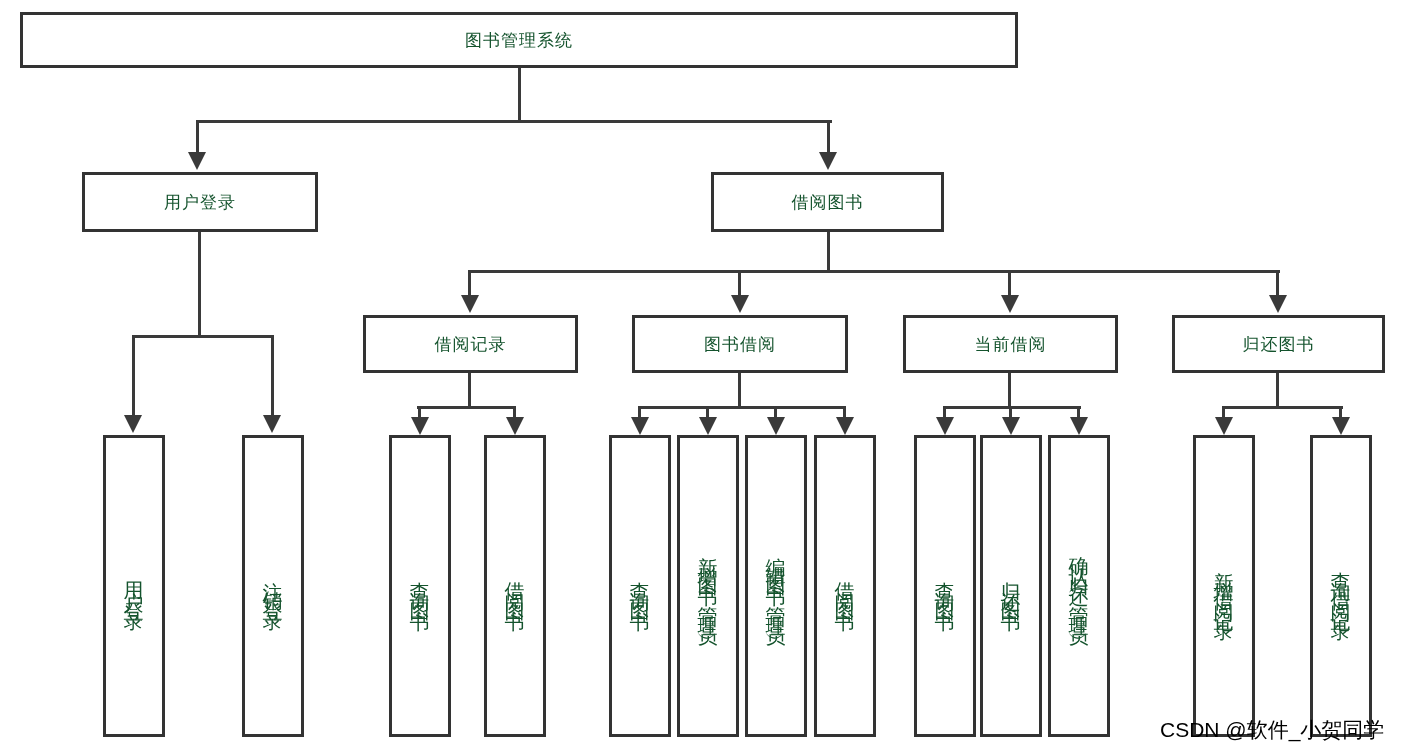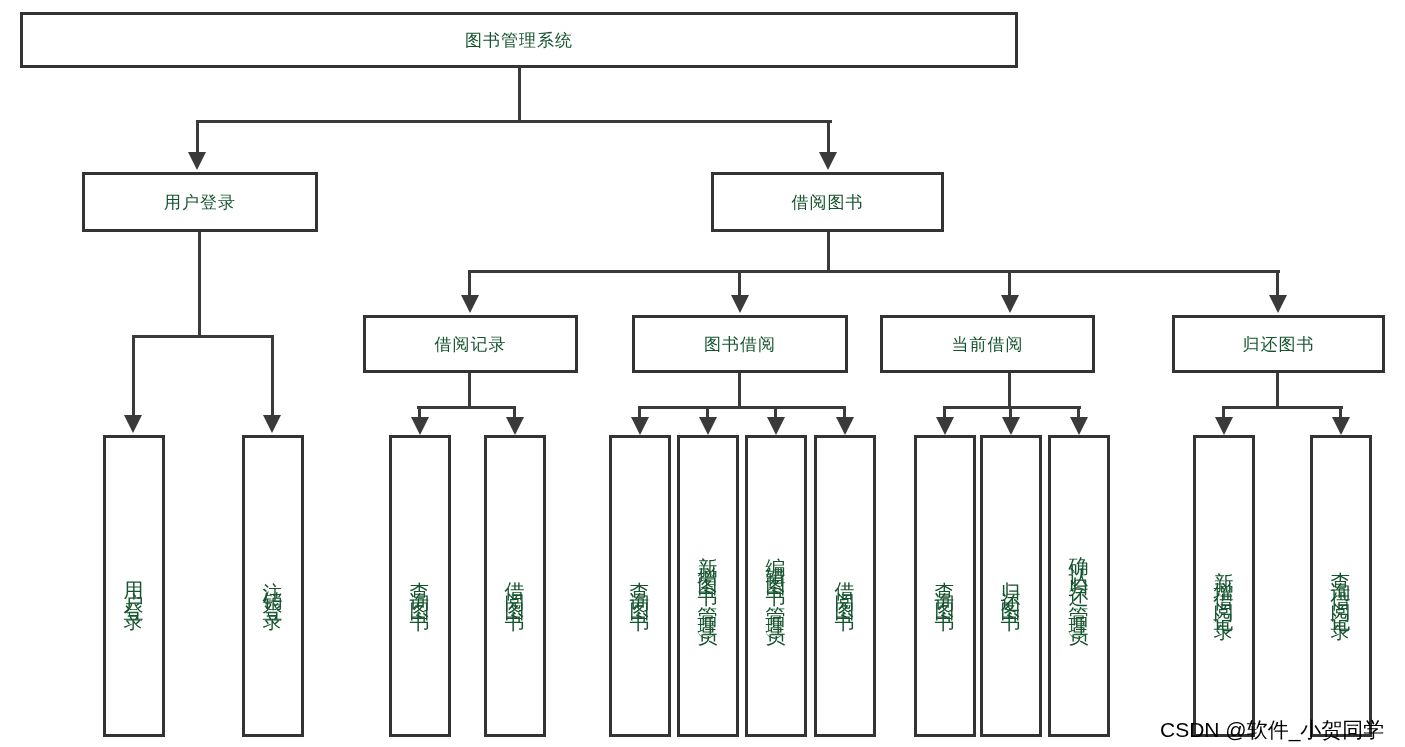--- a/index.html
+++ b/index.html
@@ -89,21 +89,21 @@
   <div class="arr" style="left:1001px;top:295px"></div>
   <div class="vline" style="left:1276px;top:270px;height:28px"></div>
   <div class="arr" style="left:1269px;top:295px"></div>
 
   <div class="box hbox" style="left:363px;top:315px;width:215px;height:58px">
     <span>借阅记录</span>
   </div>
   <div class="box hbox" style="left:632px;top:315px;width:216px;height:58px">
     <span>图书借阅</span>
   </div>
-  <div class="box hbox" style="left:880px;top:315px;width:215px;height:58px">
+  <div class="box hbox" style="left:903px;top:315px;width:215px;height:58px">
     <span>当前借阅</span>
   </div>
   <div class="box hbox" style="left:1172px;top:315px;width:213px;height:58px">
     <span>归还图书</span>
   </div>
 
   <div class="vline" style="left:468px;top:373px;height:35px"></div>
   <div class="hline" style="left:417px;top:406px;width:99px"></div>
   <div class="vline" style="left:418px;top:406px;height:13px"></div>
   <div class="arr" style="left:411px;top:417px"></div>

